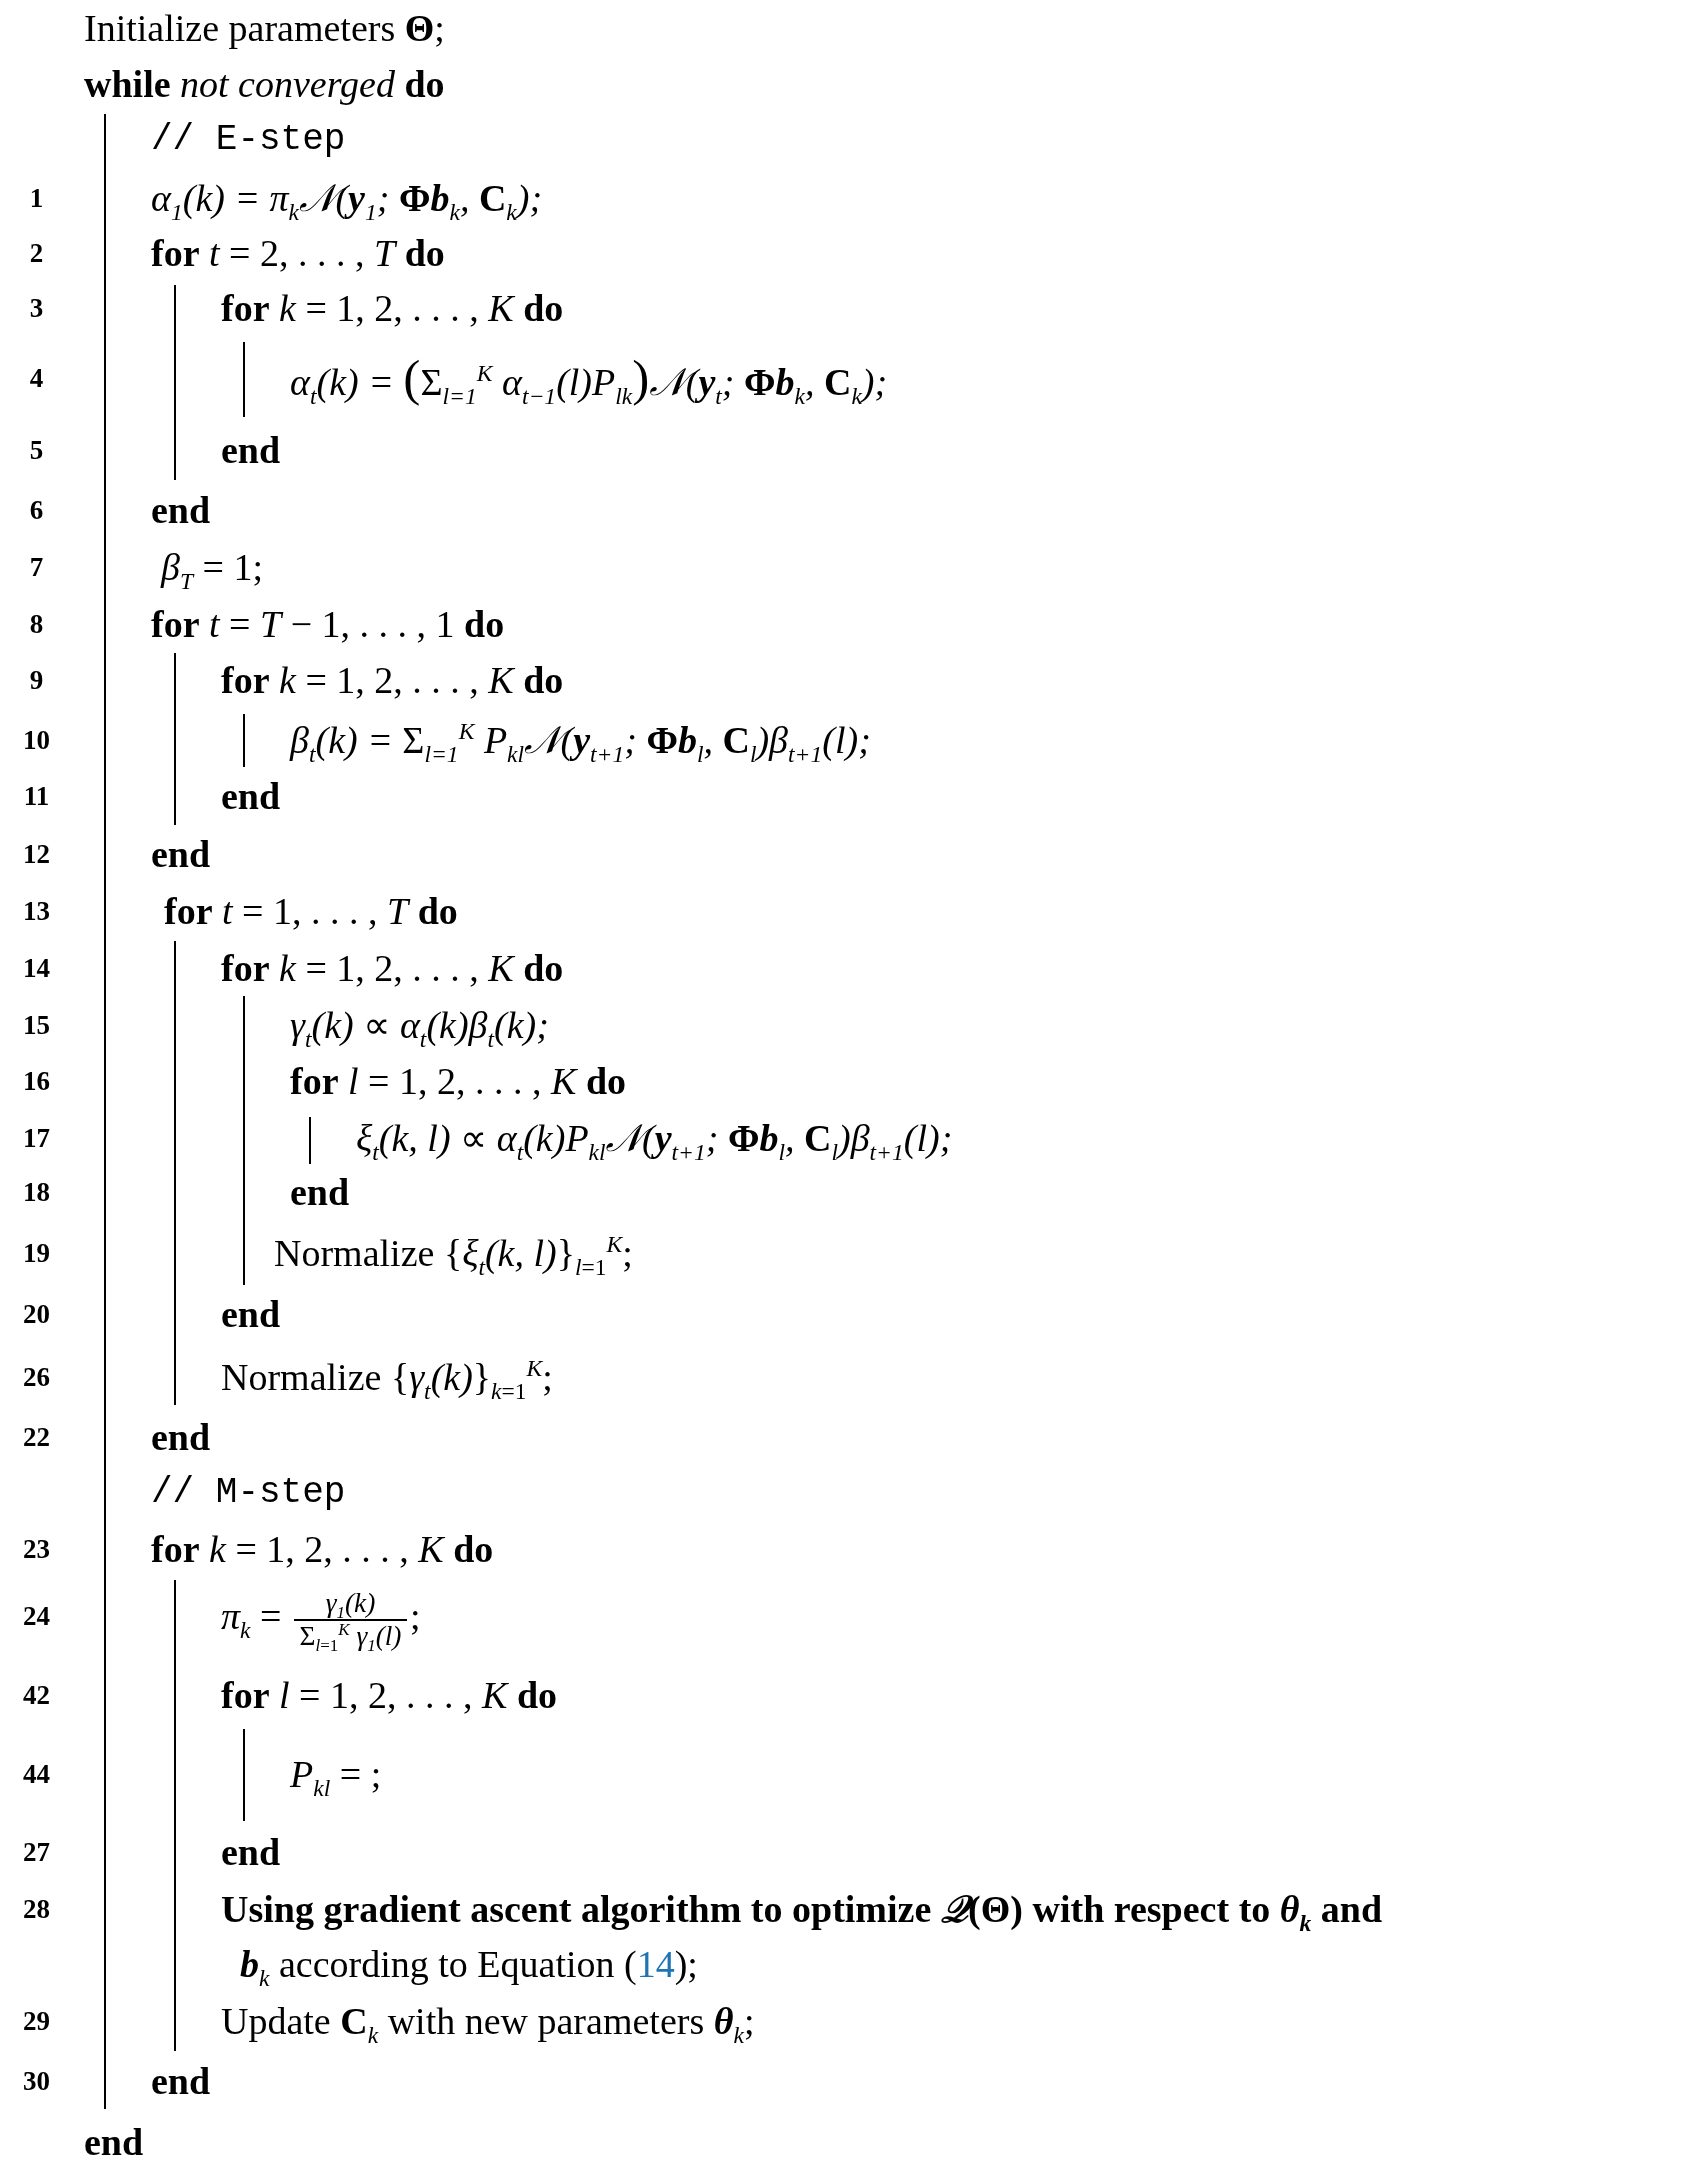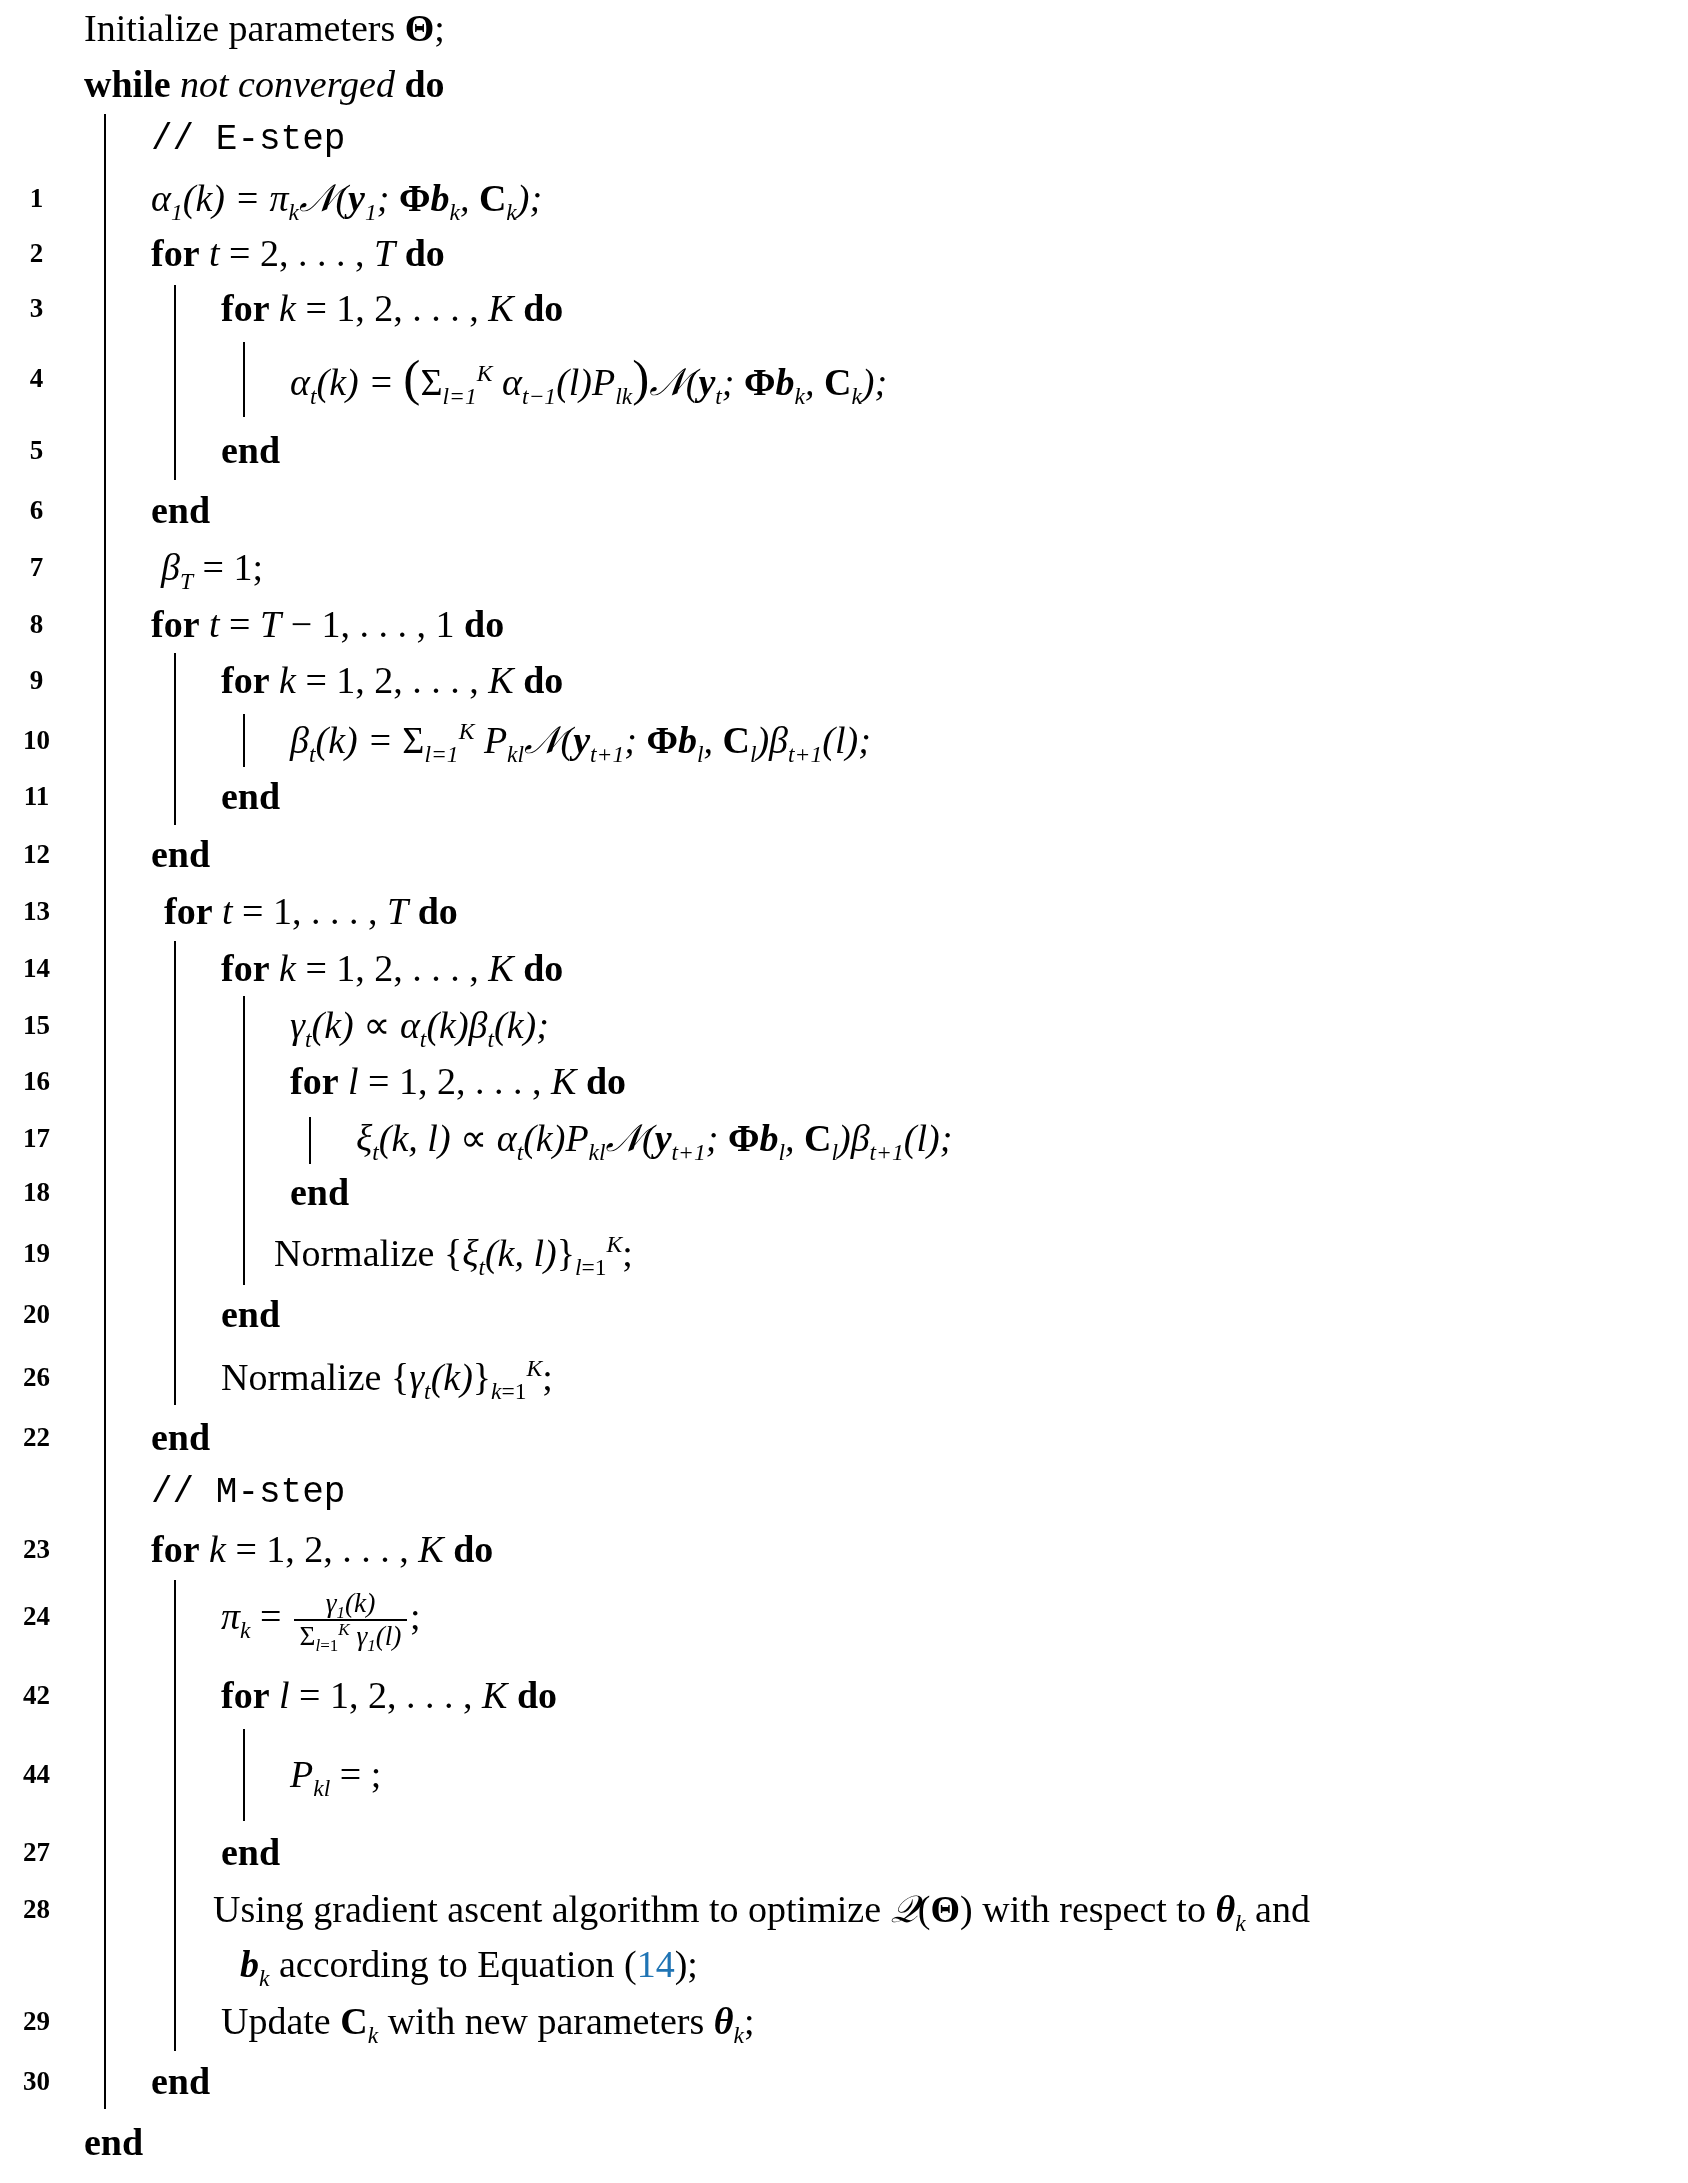--- a/index.html
+++ b/index.html
@@ -182,21 +182,21 @@
   <span class="txt" style="left:290px;"><i>P<sub>kl</sub></i> = ;</span>
 </div>
 
 <div class="line" style="top:1824px;">
   <span class="ln">27</span>
   <span class="txt kw" style="left:221px;">end</span>
 </div>
 
 <div class="line" style="top:1881px;">
   <span class="ln">28</span>
-  <span class="txt" style="left:213px;"><span>Using gradient ascent algorithm to optimize</span> <i>𝒬</i>(<b>Θ</b>) <span>with respect to</span> <b><i>θ</i></b><sub><i>k</i></sub> <span>and</span></span>
+  <span class="txt" style="left:221px;font-weight:bold;"><span>Using gradient ascent algorithm to optimize</span> <i>𝒬</i>(<b>Θ</b>) <span>with respect to</span> <b><i>θ</i></b><sub><i>k</i></sub> <span>and</span></span>
 </div>
 <div class="line" style="top:1936px;">
   <span class="txt" style="left:240px;"><b><i>b</i></b><sub><i>k</i></sub> <span>according to Equation</span> (<a class="link">14</a>);</span>
 </div>
 
 <div class="line" style="top:1993px;">
   <span class="ln">29</span>
   <span class="txt" style="left:221px;"><span>Update</span> <b>C</b><sub><i>k</i></sub> <span>with new parameters</span> <b><i>θ</i></b><sub><i>k</i></sub>;</span>
 </div>
 

